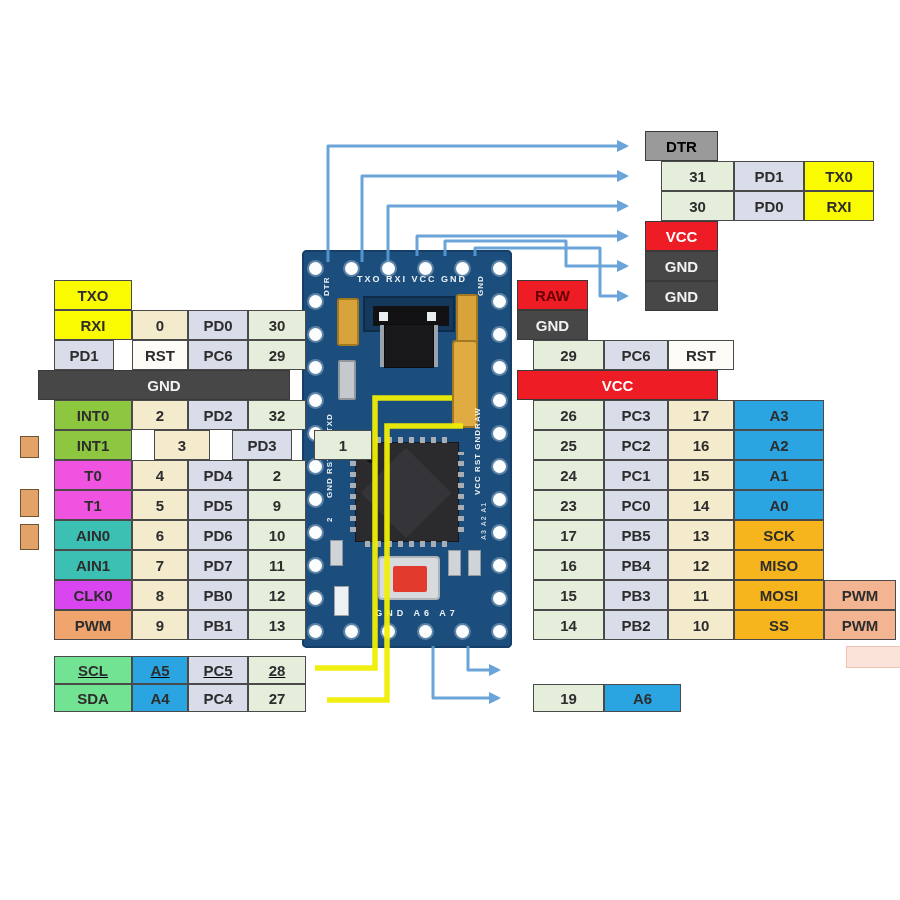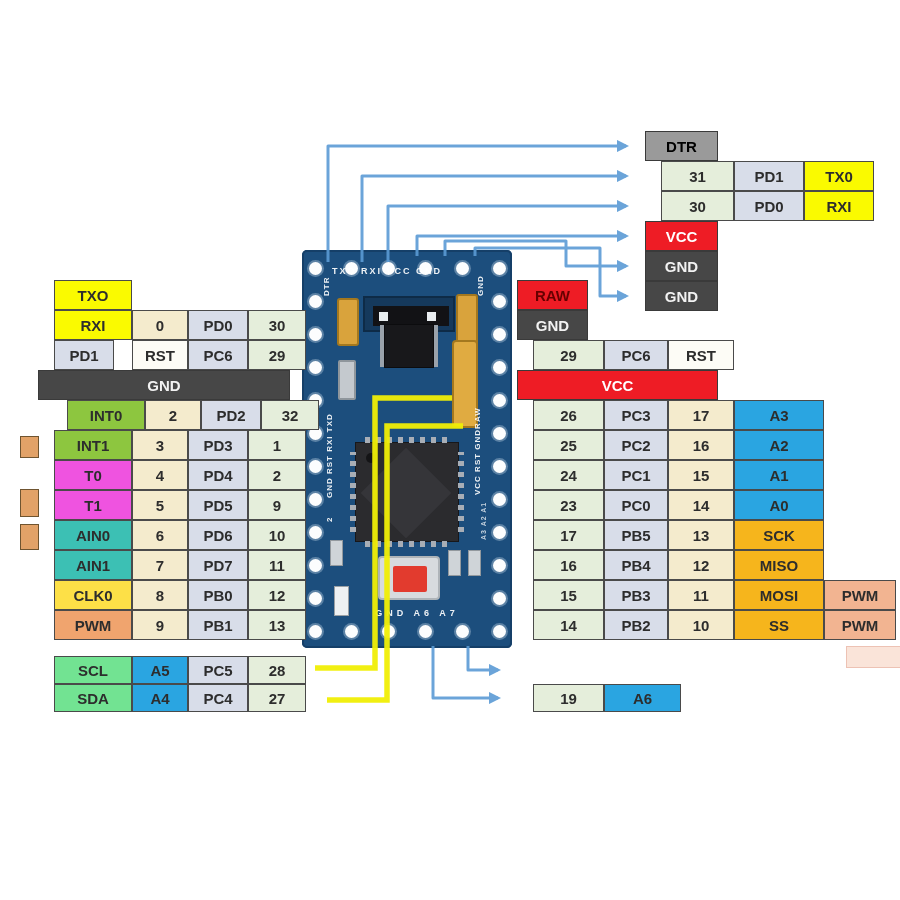--- a/index.html
+++ b/index.html
@@ -16,21 +16,21 @@
   .aw1{width:71px}.aw2{width:77px}
   
   .bg-yellow{background:#fafa00}
   .bg-cream{background:#f4ebcd}
   .bg-bluegray{background:#d8dde9}
   .bg-palegreen{background:#e5eedb}
   .bg-white{background:#fdfcf6}
   .bg-green{background:#8dc63f}
   .bg-magenta{background:#ef53e0}
   .bg-teal{background:#3cc0b4}
-  .bg-salmon{background:#fde047}
+  .bg-salmon{background:#d946ef}
   .bg-orange{background:#f0a46e}
   .bg-mint{background:#72e392}
   .bg-blue{background:#2aa5e1}
   .bg-gold{background:#f6b51c}
   .bg-pwm{background:#f2b491}
   .bg-red{background:#ee1c25;color:#fff}
   .bg-dark{background:#474747;color:#f2f2f2}
   .bg-gray{background:#9a9a9a}
   .raw-text{color:#670000}
   .bar{position:absolute;display:flex;align-items:center;justify-content:center;
@@ -126,21 +126,21 @@
 
     <div class="cmp" style="left:146px;top:300px;width:13px;height:26px;background:#cfd4d8;border:1px solid #93999e;"></div>
     <div class="cmp" style="left:166px;top:300px;width:13px;height:26px;background:#cfd4d8;border:1px solid #93999e;"></div>
     <div class="cmp" style="left:28px;top:290px;width:13px;height:26px;background:#cfd4d8;border:1px solid #93999e;"></div>
     <div class="cmp" style="left:32px;top:336px;width:15px;height:30px;background:#eef1f3;border:1px solid #9aa0a5;"></div>
 
     <div class="cmp" style="left:76px;top:306px;width:62px;height:44px;background:#d7dbde;border:2px solid #aeb4b8;border-radius:4px;">
       <div style="position:absolute;left:13px;top:8px;width:34px;height:26px;background:#e23b2e;border-radius:2px;"></div>
     </div>
 
-    <div class="silk" style="left:30px;top:16px;width:160px;text-align:left;">TXO RXI VCC GND</div>
+    <div class="silk" style="left:30px;top:24px;width:160px;text-align:center;">TXO RXI VCC GND</div>
     <div class="silk vert" style="left:20px;top:4px;height:42px;">DTR</div>
     <div class="silk vert" style="left:23px;top:58px;height:190px;">GND RST RXI TXD</div>
     <div class="silk vert" style="left:23px;top:252px;height:20px;">2</div>
     <div class="silk vert" style="left:174px;top:4px;height:42px;">GND</div>
     <div class="silk vert" style="left:171px;top:55px;height:190px;">VCC RST GNDRAW</div>
     <div class="silk vert" style="left:178px;top:180px;height:110px;font-size:7px;opacity:.8;">A3 A2 A1</div>
     <div class="silk" style="left:52px;top:358px;width:126px;text-align:center;letter-spacing:4px;">GND A6 A7</div>
   </div>
 
   <svg class="overlay" viewBox="0 0 900 900">
@@ -197,27 +197,27 @@
       <div class="cell lw2 bg-cream">0</div>
       <div class="cell lw3 bg-bluegray">PD0</div>
       <div class="cell lw4 bg-palegreen">30</div>
     </div>
     <div class="row" style="left:116px;top:340px;">
       <div class="cell lw2 bg-white">RST</div>
       <div class="cell lw3 bg-bluegray">PC6</div>
       <div class="cell lw4 bg-palegreen">29</div>
     </div>
     <div class="bar bg-dark" style="left:38px;top:370px;width:252px;">GND</div>
-    <div class="row" style="left:38px;top:400px;margin-left:13px;">
+    <div class="row" style="left:38px;top:400px;">
       <div class="cell lw1 bg-green">INT0</div>
       <div class="cell lw2 bg-cream">2</div>
       <div class="cell lw3 bg-bluegray">PD2</div>
       <div class="cell lw4 bg-palegreen">32</div>
     </div>
-    <div class="row" style="left:38px;top:430px;">
+    <div class="row" style="left:38px;top:430px;gap:22px;">
       <div class="cell lw1 bg-green">INT1</div>
       <div class="cell lw2 bg-cream">3</div>
       <div class="cell lw3 bg-bluegray">PD3</div>
       <div class="cell lw4 bg-palegreen">1</div>
     </div>
     <div class="row" style="left:38px;top:460px;">
       <div class="cell lw1 bg-magenta">T0</div>
       <div class="cell lw2 bg-cream">4</div>
       <div class="cell lw3 bg-bluegray">PD4</div>
       <div class="cell lw4 bg-palegreen">2</div>
@@ -246,21 +246,21 @@
       <div class="cell lw3 bg-bluegray">PB0</div>
       <div class="cell lw4 bg-palegreen">12</div>
     </div>
     <div class="row" style="left:38px;top:610px;">
       <div class="cell lw1 bg-orange">PWM</div>
       <div class="cell lw2 bg-cream">9</div>
       <div class="cell lw3 bg-bluegray">PB1</div>
       <div class="cell lw4 bg-palegreen">13</div>
     </div>
 
-    <div class="row h28" style="left:38px;top:656px;">
+    <div class="row h28" style="left:38px;top:656px;text-decoration:underline;">
       <div class="cell lw1 bg-mint">SCL</div>
       <div class="cell lw2 bg-blue">A5</div>
       <div class="cell lw3 bg-bluegray">PC5</div>
       <div class="cell lw4 bg-palegreen">28</div>
     </div>
     <div class="row h28" style="left:38px;top:684px;">
       <div class="cell lw1 bg-mint">SDA</div>
       <div class="cell lw2 bg-blue">A4</div>
       <div class="cell lw3 bg-bluegray">PC4</div>
       <div class="cell lw4 bg-palegreen">27</div>

